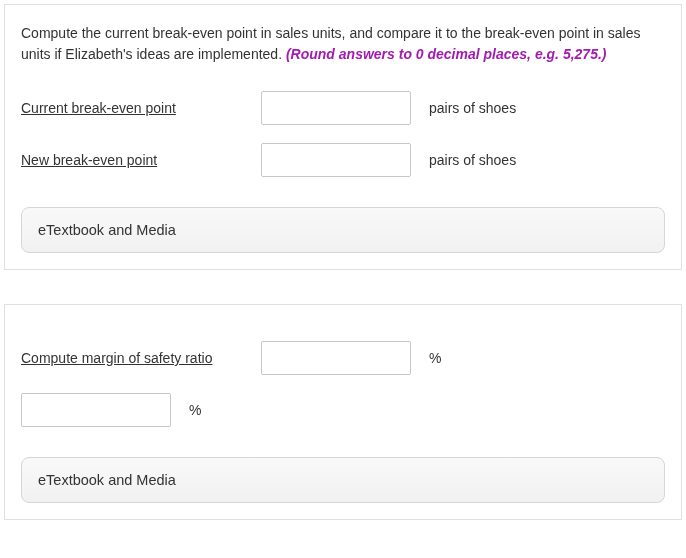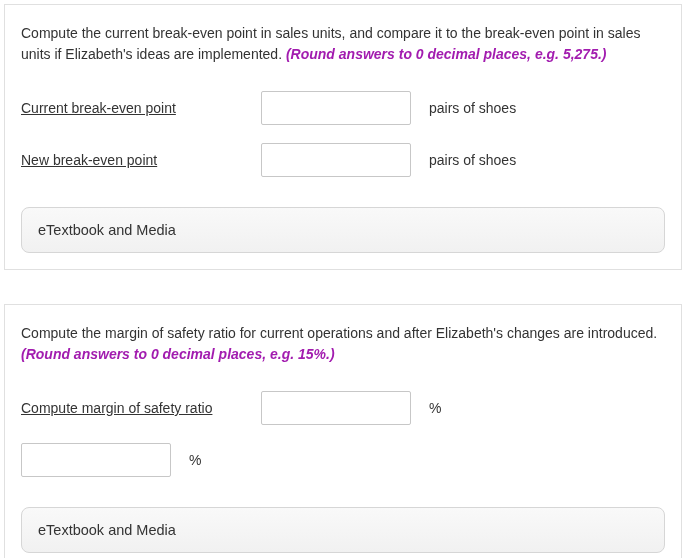--- a/index.html
+++ b/index.html
@@ -81,23 +81,20 @@
   </div>
 
   <div class="etext-bar">
     <span>eTextbook and Media</span>
   </div>
 </div>
 
 <div class="gap"></div>
 
 <div class="question-block">
-  <div class="prompt">
-    <span>Compute the margin of safety ratio for current operations and after Elizabeth's changes are introduced. </span><span class="hint">(Round answers to 0 decimal places, e.g. 15%.)</span>
-  </div>
 
   <div class="input-row">
     <div class="row-label">Compute margin of safety ratio</div>
     <input class="text-input" type="text" value="" style="">
     <div class="unit">%</div>
   </div>
 
   <div class="input-row">
     <input class="text-input" type="text" value="" style="">
     <div class="unit">%</div>

